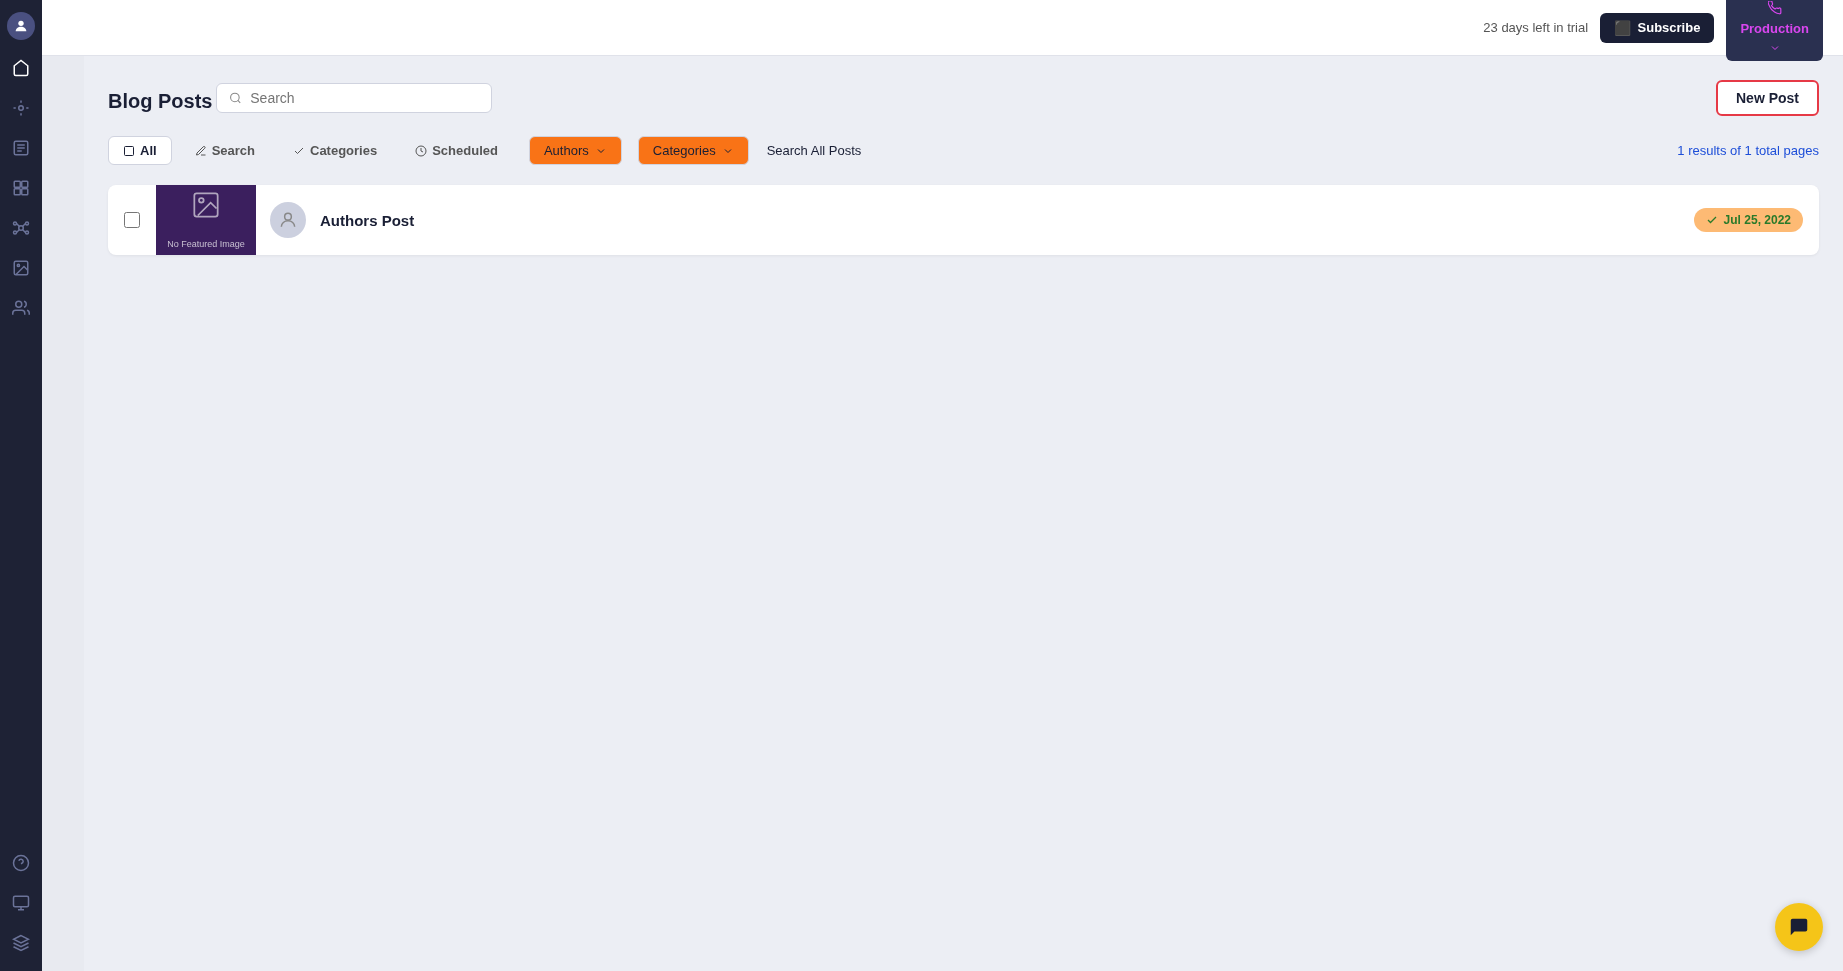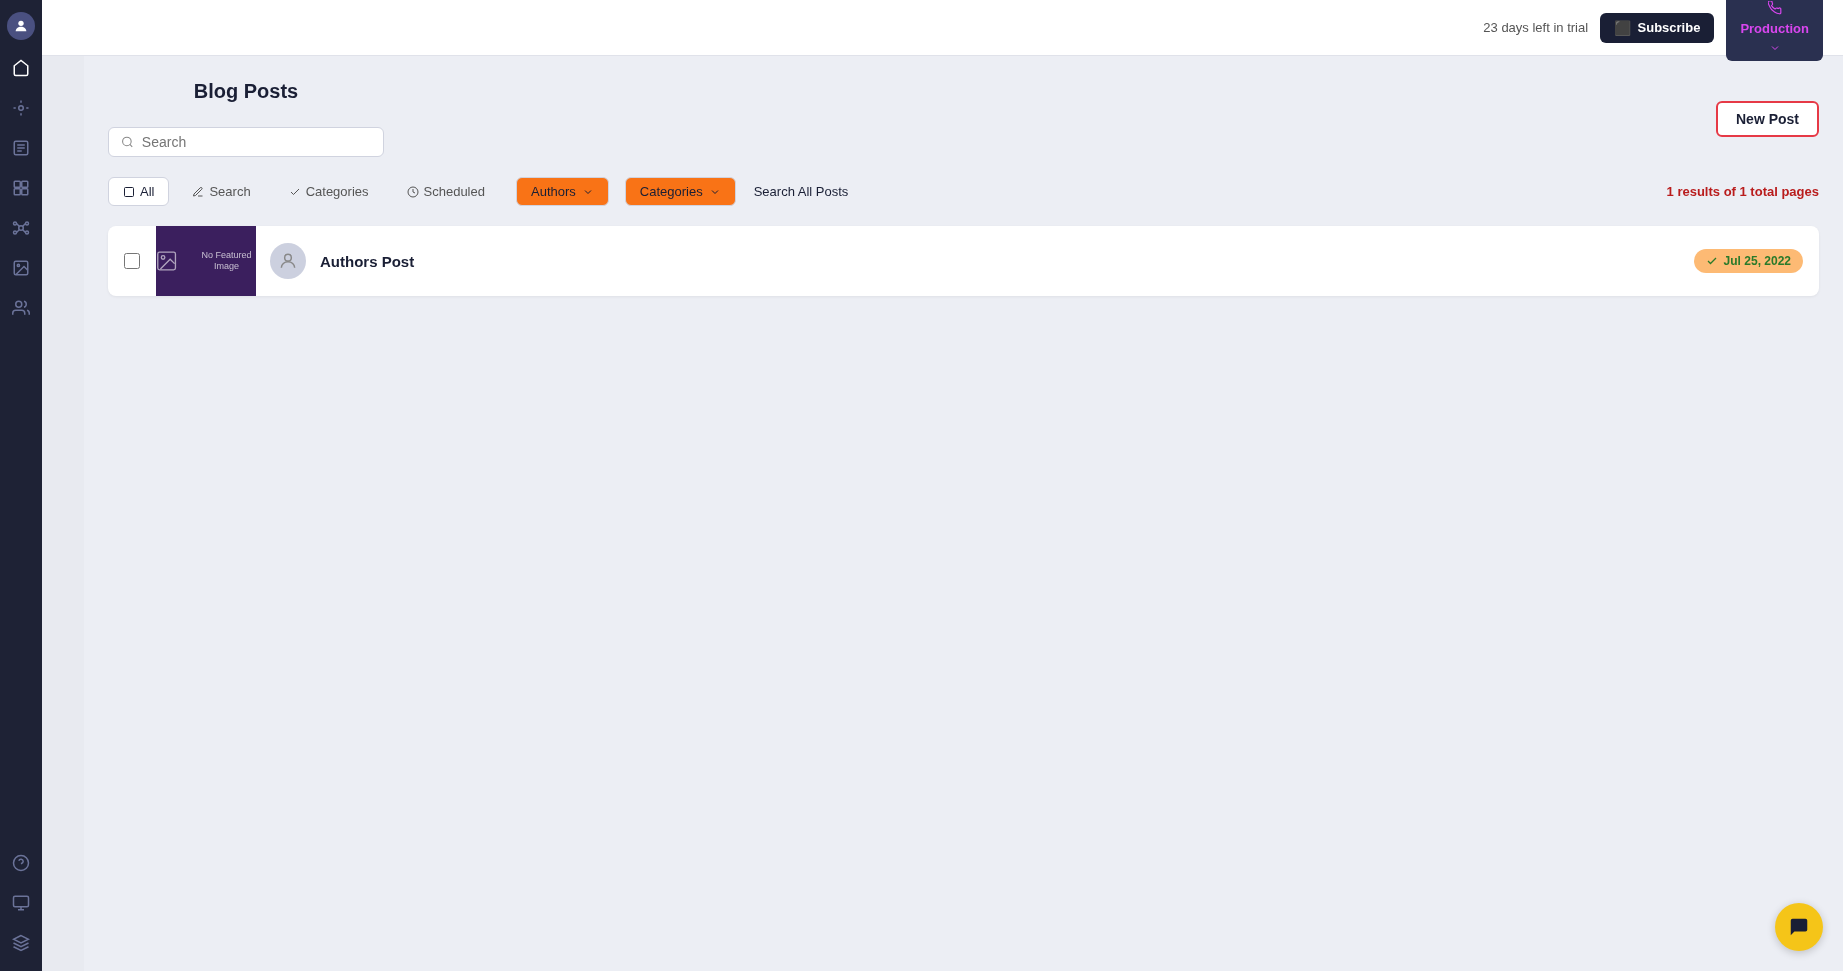--- a/index.html
+++ b/index.html
@@ -104,23 +104,22 @@
 
     
     .header-row {
       display: flex;
       align-items: center;
       justify-content: space-between;
       margin-bottom: 20px;
     }
     .header-left {
       display: flex;
-      align-items: center;
-      gap: 24px;
-      flex-direction: column;
+      align-items: flex-end;
+      gap: 4px;
     }
     .page-title {
       font-size: 20px;
       font-weight: 700;
       color: #1a1f35;
     }
     .search-box {
       display: flex;
       align-items: center;
       background: #fff;
@@ -158,21 +157,21 @@
       gap: 8px;
       margin-bottom: 20px;
     }
     .filter-tab {
       display: flex;
       align-items: center;
       gap: 5px;
       padding: 6px 14px;
       border-radius: 6px;
       font-size: 13px;
-      font-weight: 400;
+      font-weight: 700;
       cursor: pointer;
       background: transparent;
       border: 1px solid transparent;
       color: #555;
     }
     .filter-tab.active {
       background: #fff;
       border-color: #d0d3df;
       color: #1a1f35;
     }
@@ -198,22 +197,21 @@
       font-size: 13px;
       font-weight: 500;
       color: #1a1f35;
       cursor: pointer;
       padding: 6px 10px;
     }
 
     .filter-spacer { flex: 1; }
     .results-text {
       font-size: 13px;
-      color: #b91c1c;
-      font-weight: bold;
+      color: #1d4ed8;
     }
 
     
     .post-card {
       background: #fff;
       border-radius: 8px;
       display: flex;
       align-items: center;
       gap: 0;
       padding: 0;
@@ -228,21 +226,21 @@
     .post-checkbox input[type="checkbox"] {
       width: 16px;
       height: 16px;
       cursor: pointer;
     }
     .post-thumbnail {
       width: 100px;
       height: 70px;
       background: #3b1f5e;
       display: flex;
-      flex-direction: row;
+      flex-direction: column;
       align-items: center;
       justify-content: center;
       flex-shrink: 0;
       gap: 20px;
     }
     .thumbnail-text {
       color: rgba(255,255,255,0.7);
       font-size: 9px;
       text-align: center;
       line-height: 1.2;

